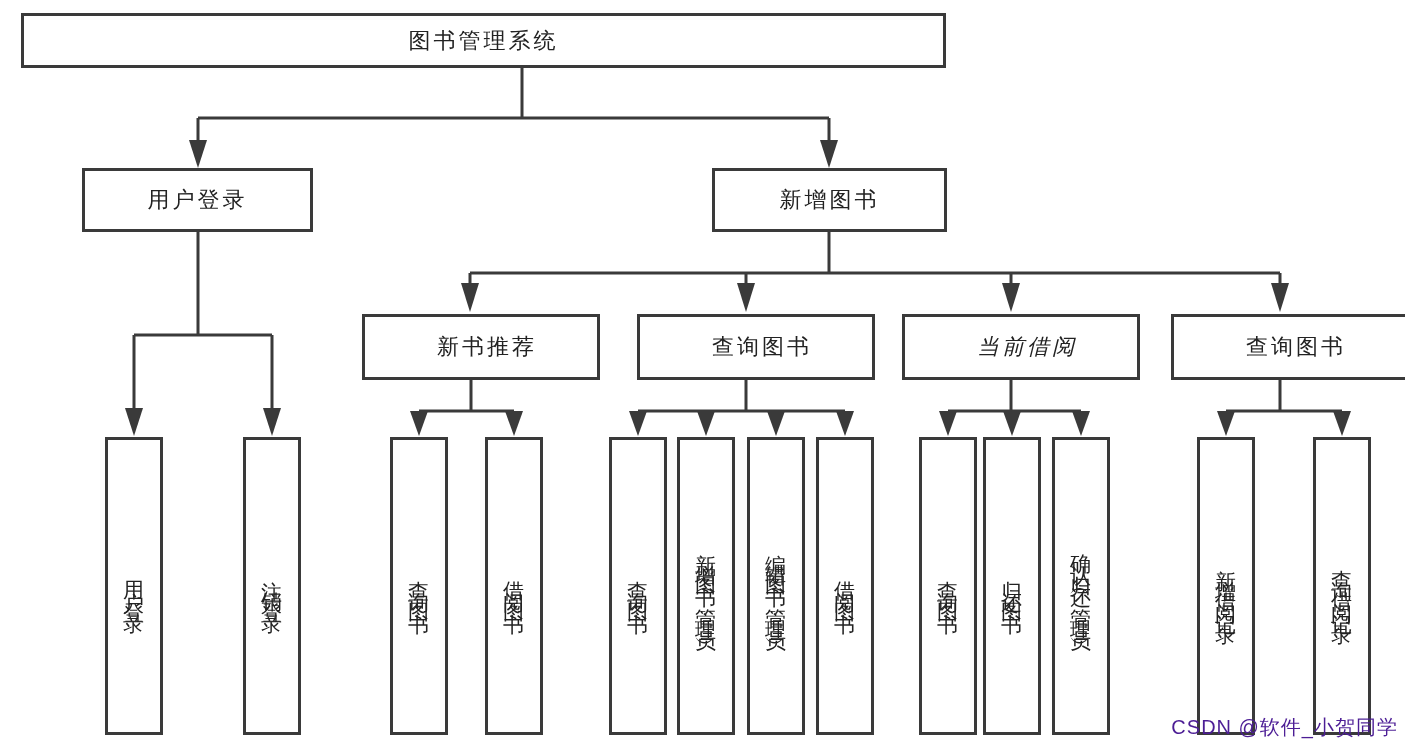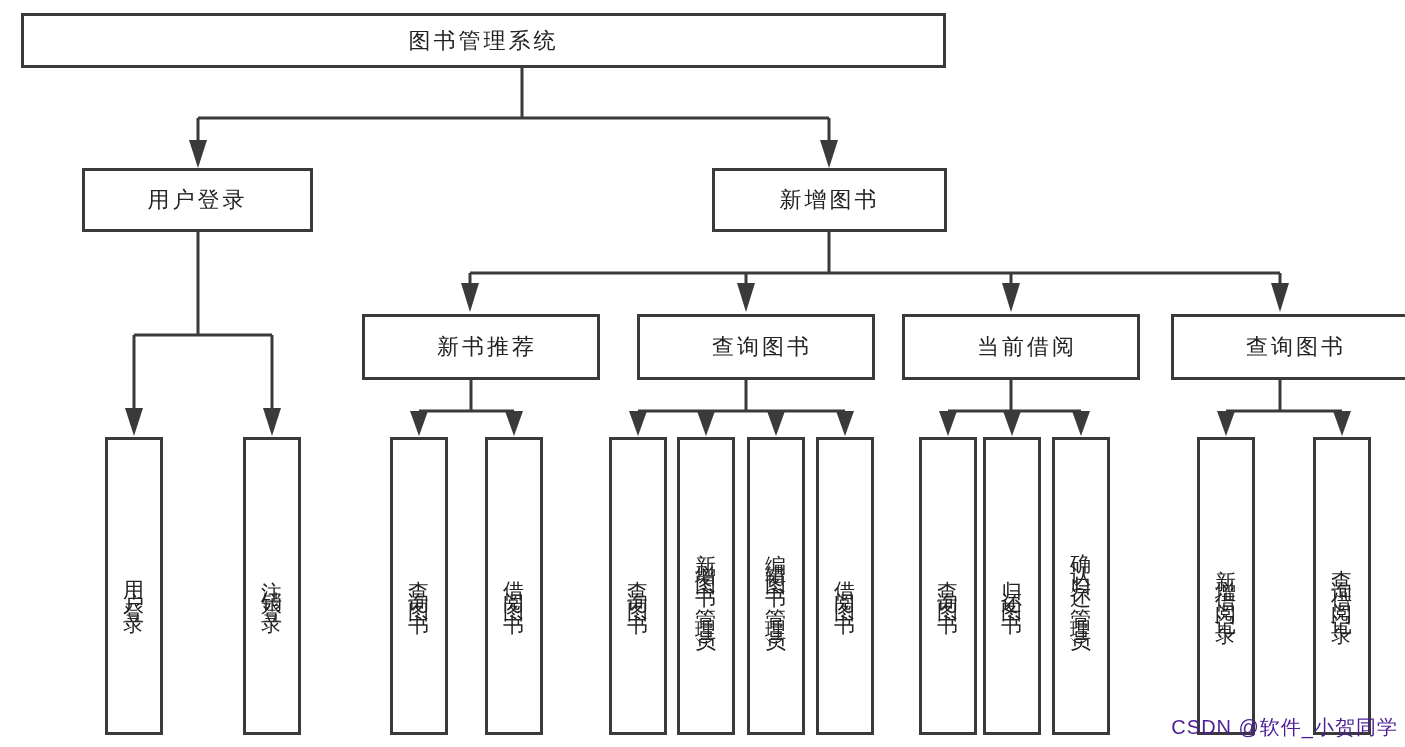--- a/index.html
+++ b/index.html
@@ -125,21 +125,21 @@
   <div class="box l2 hbox" style="left:712px;width:235px;">
     <span>新增图书</span>
   </div>
 
   <div class="box l3 hbox" style="left:362px;">
     <span>新书推荐</span>
   </div>
   <div class="box l3 hbox" style="left:637px;">
     <span>查询图书</span>
   </div>
-  <div class="box l3 hbox" style="left:902px;">
+  <div class="box l3 hbox" style="left:902px;font-style:italic;">
     <span>当前借阅</span>
   </div>
   <div class="box l3 hbox" style="left:1171px;">
     <span>查询图书</span>
   </div>
 
   <div class="box leaf" style="left:105px;">
     <span class="vtext">用户登录</span>
   </div>
   <div class="box leaf" style="left:243px;">

